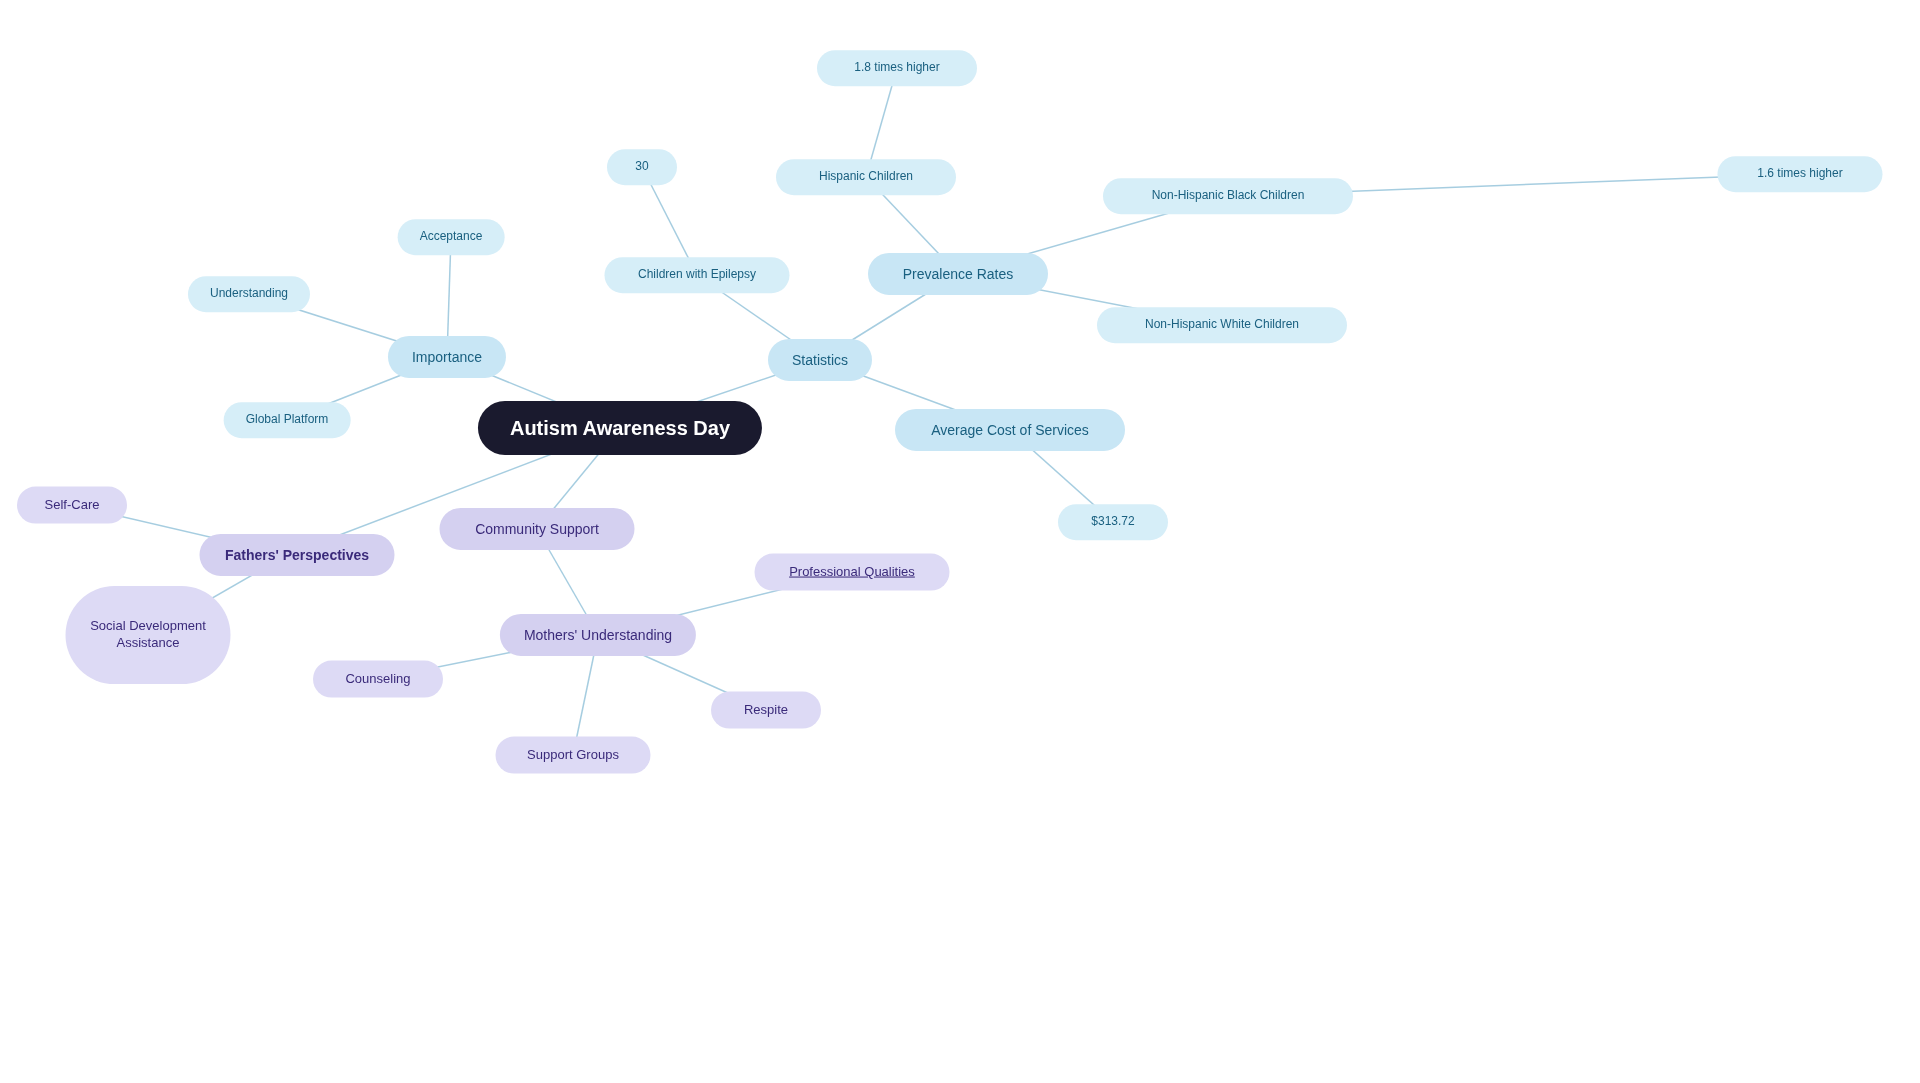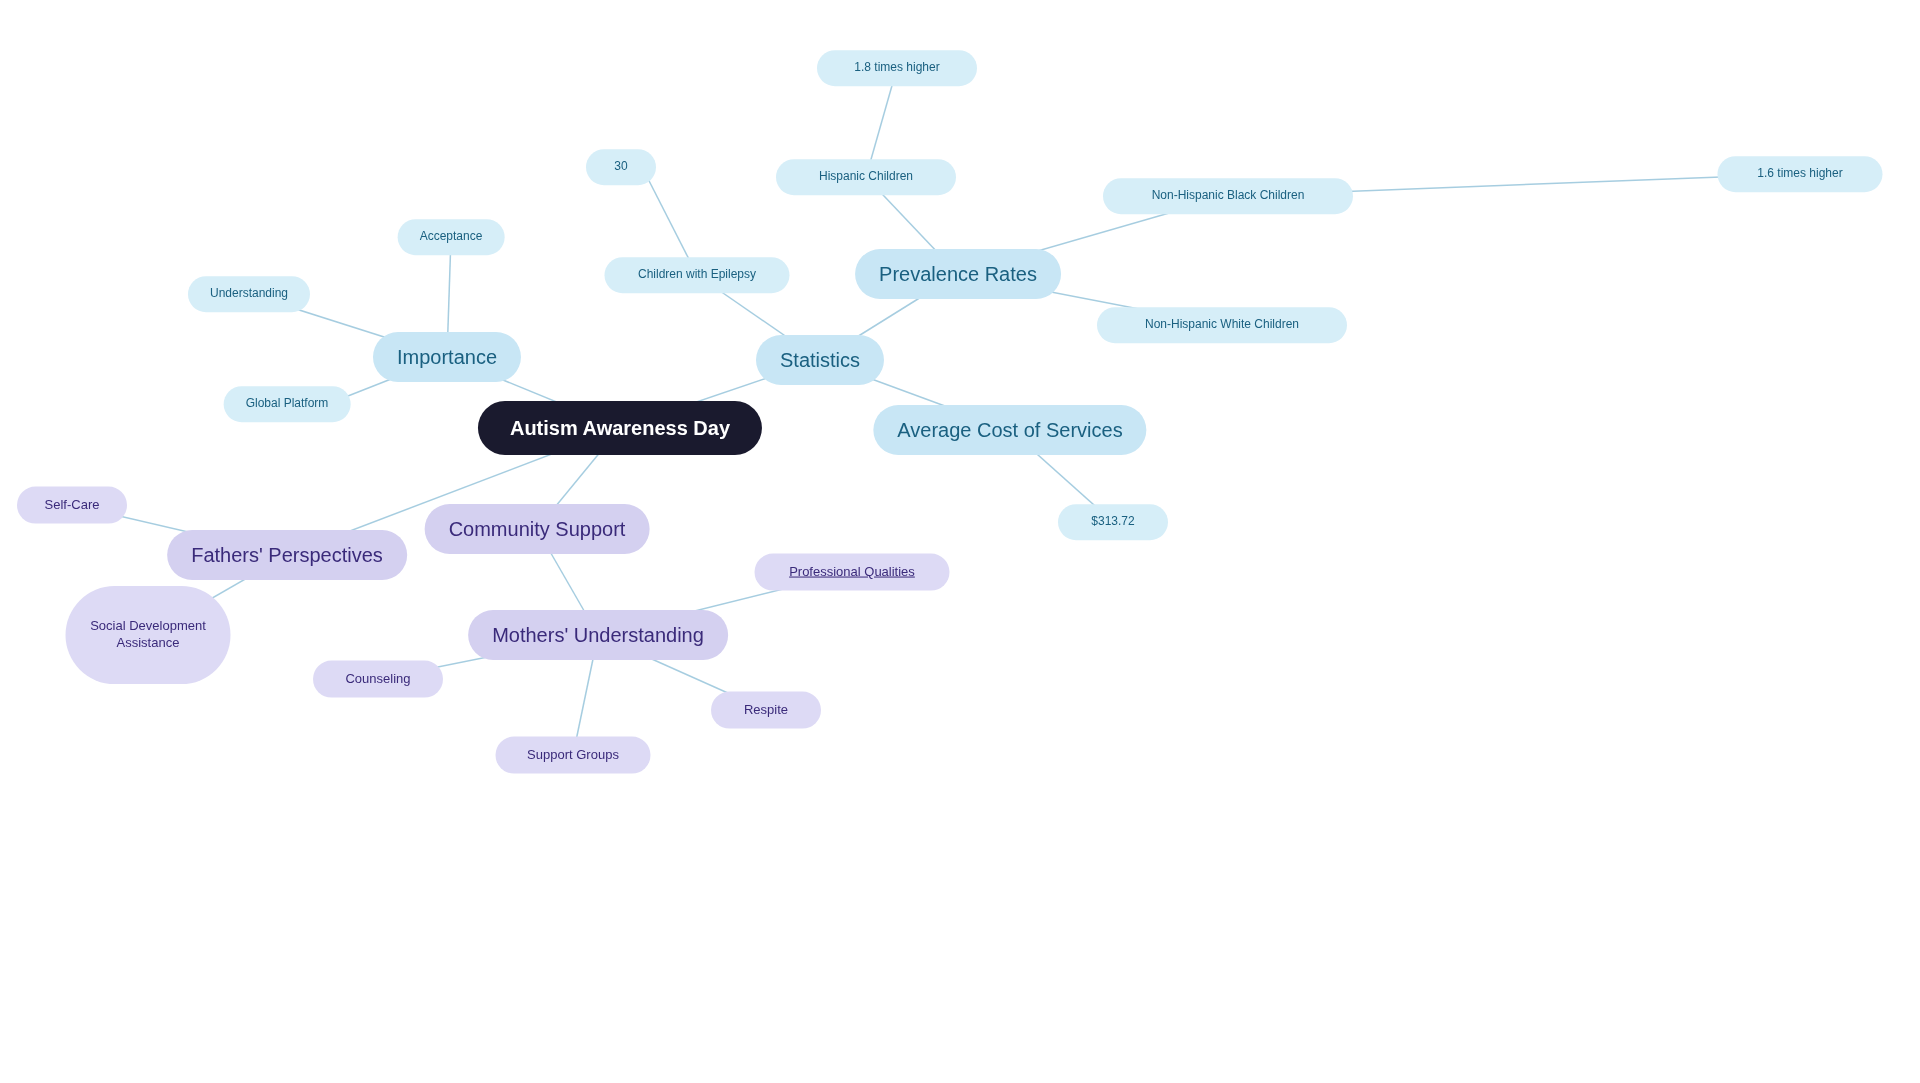--- a/index.html
+++ b/index.html
@@ -19,21 +19,21 @@
       pointer-events: none;
     }
     .node {
       position: absolute;
       transform: translate(-50%, -50%);
       border-radius: 50px;
       display: flex;
       align-items: center;
       justify-content: center;
       text-align: center;
-      font-size: 20px;
+      font-size: 14px;
       font-weight: 500;
       cursor: default;
       white-space: normal;
       line-height: 1.3;
     }
     .node-center {
       background: #1a1a2e;
       color: #ffffff;
       padding: 14px 32px;
       font-size: 20px;
@@ -102,21 +102,21 @@
 
   <div class="node node-blue" style="left:447px; top:357px;">
     <span>Importance</span>
   </div>
   <div class="node node-blue-sm" style="left:451px; top:237px;">
     <span>Acceptance</span>
   </div>
   <div class="node node-blue-sm" style="left:249px; top:294px;">
     <span>Understanding</span>
   </div>
-  <div class="node node-blue-sm" style="left:287px; top:404px;">
+  <div class="node node-blue-sm" style="left:287px; top:420px;">
     <span>Global Platform</span>
   </div>
 
   <div class="node node-blue" style="left:820px; top:360px;">
     <span>Statistics</span>
   </div>
   <div class="node node-blue" style="left:958px; top:274px; min-width:180px;">
     <span>Prevalence Rates</span>
   </div>
   <div class="node node-blue-sm" style="left:866px; top:177px; min-width:180px;">
@@ -130,34 +130,34 @@
   </div>
   <div class="node node-blue-sm" style="left:1222px; top:325px; min-width:250px;">
     <span>Non-Hispanic White Children</span>
   </div>
   <div class="node node-blue-sm" style="left:1800px; top:174px; min-width:165px;">
     <span>1.6 times higher</span>
   </div>
   <div class="node node-blue-sm" style="left:697px; top:275px; min-width:185px;">
     <span>Children with Epilepsy</span>
   </div>
-  <div class="node node-blue-sm" style="left:621px; top:167px; min-width:70px;text-align:center;">
+  <div class="node node-blue-sm" style="left:642px; top:167px; min-width:70px;text-align:center;">
     <span>30</span>
   </div>
   <div class="node node-blue" style="left:1010px; top:430px; min-width:230px;">
     <span>Average Cost of Services</span>
   </div>
   <div class="node node-blue-sm" style="left:1113px; top:522px; min-width:110px;">
     <span>$313.72</span>
   </div>
 
   <div class="node node-purple" style="left:537px; top:529px; min-width:195px;">
     <span>Community Support</span>
   </div>
-  <div class="node node-purple" style="left:287px; top:555px; min-width:195px;">
+  <div class="node node-purple" style="left:297px; top:555px; min-width:195px;font-weight:bold;">
     <span>Fathers' Perspectives</span>
   </div>
   <div class="node node-purple-sm" style="left:72px; top:505px; min-width:110px;">
     <span>Self-Care</span>
   </div>
   <div class="node node-purple-sm" style="left:148px; top:635px; min-width:165px; padding:32px 20px;">
     <span style="white-space:pre-line;">Social Development
 Assistance</span>
   </div>
   <div class="node node-purple" style="left:598px; top:635px; min-width:195px;">

